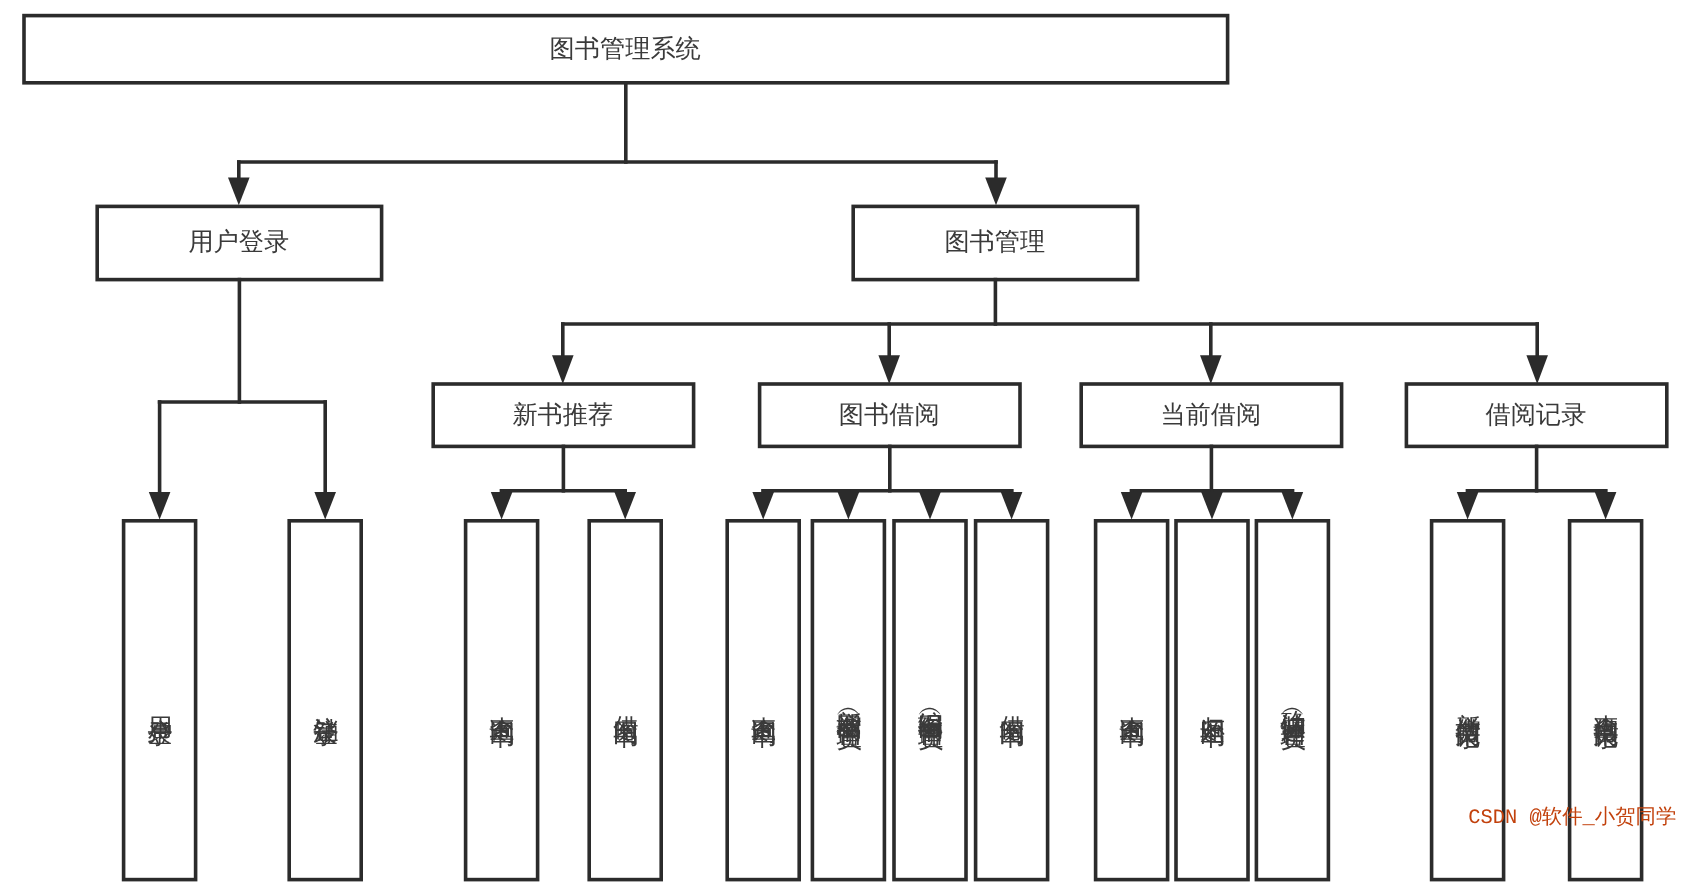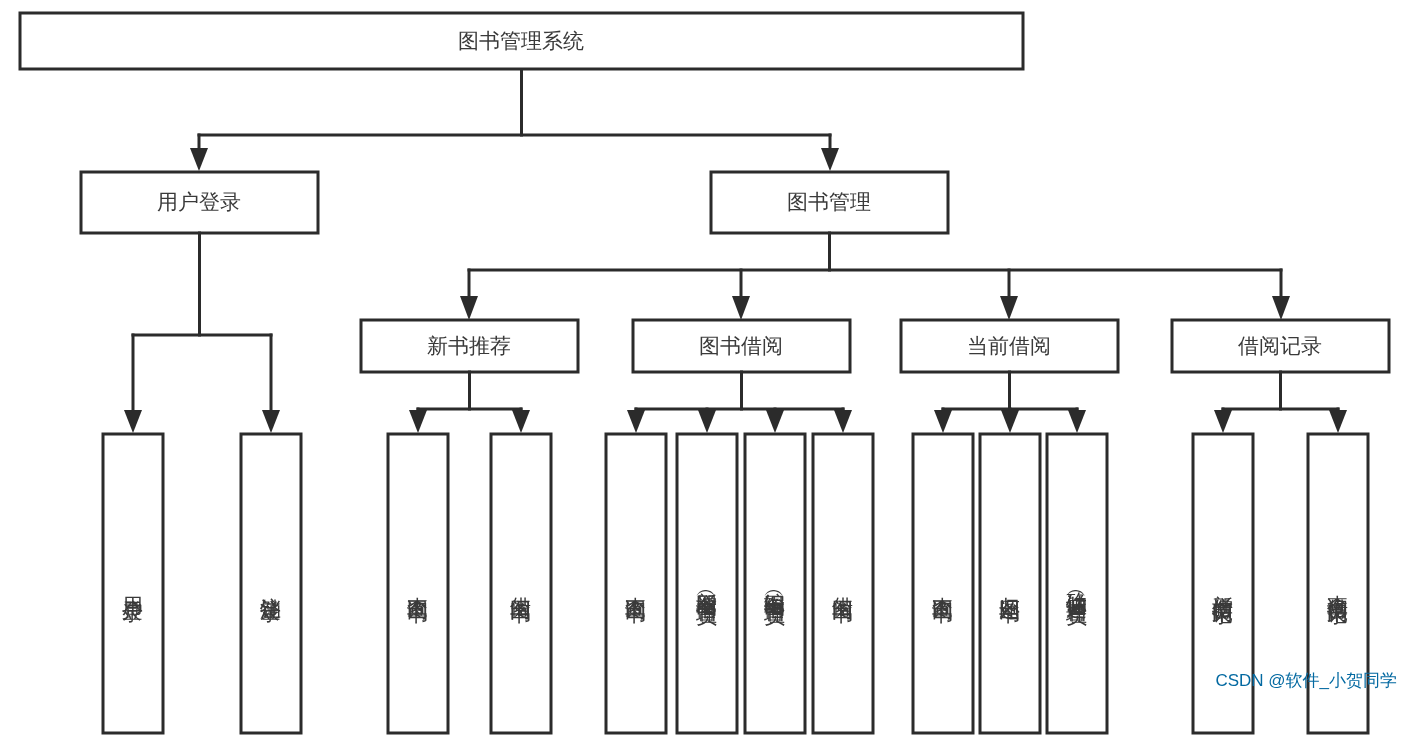--- a/index.html
+++ b/index.html
@@ -61,23 +61,23 @@
     text-align: center;
     display: flex;
     align-items: center;
     justify-content: center;
     pointer-events: none;
   }
   .watermark {
     position: absolute;
     right: 8px;
     bottom: 6px;
-    font-family: Liberation Sans, sans-serif;
+    font-family: Liberation Mono, monospace;
     font-size: 17px;
-    color: #0369a1;
+    color: #c2410c;
     white-space: nowrap;
   }
 </style>
 </head>
 <body>
 
 <div id="diagram-root">
 
   <svg id="flow-svg" viewBox="0 0 1405 747">
 

